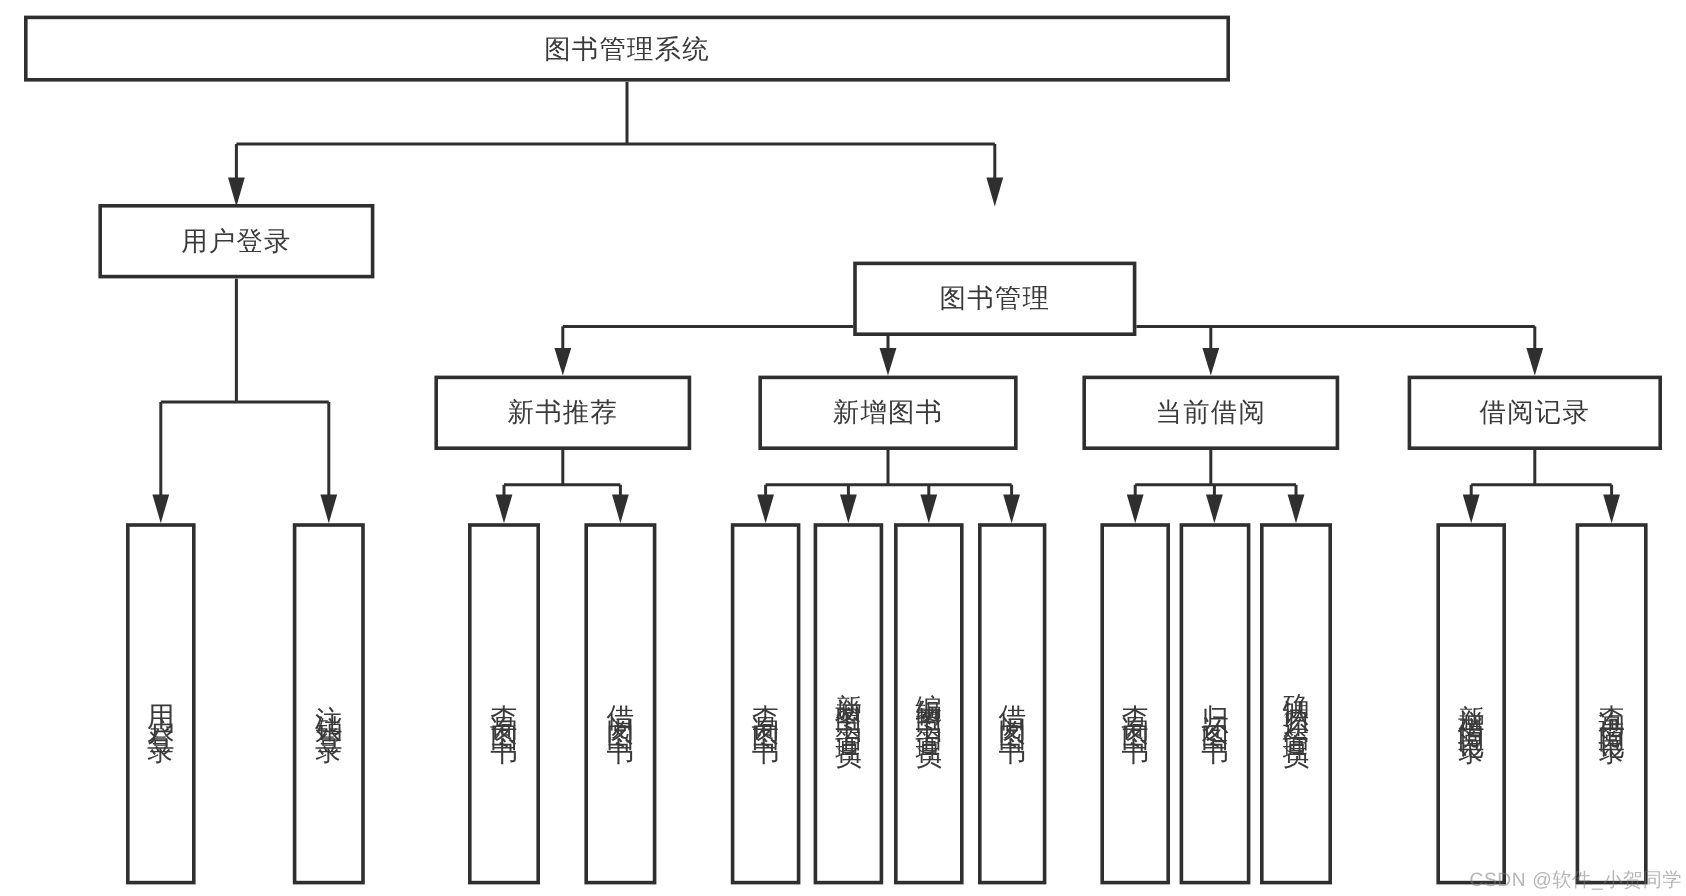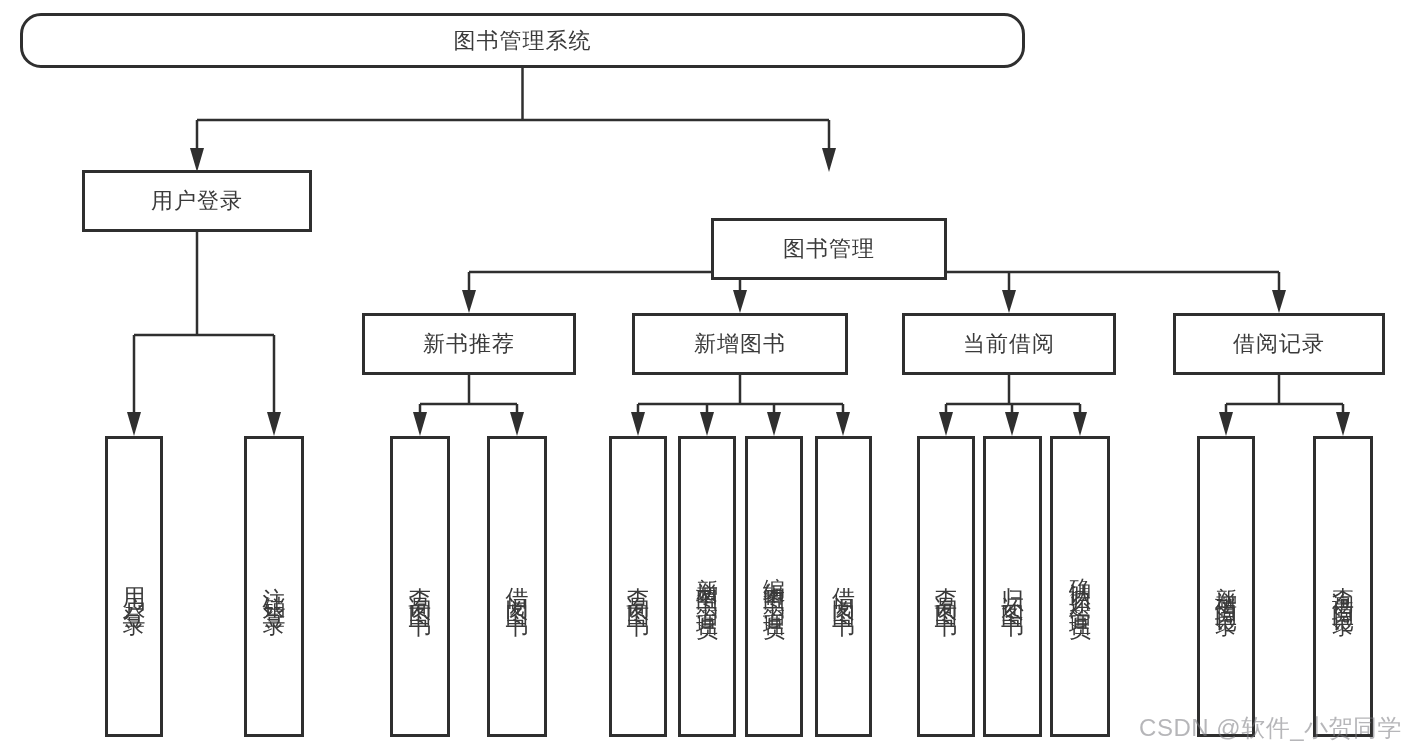--- a/index.html
+++ b/index.html
@@ -18,21 +18,21 @@
     background:#ffffff;
     display:flex;
     align-items:center;
     justify-content:center;
     color:#3a3a3a;
     font-size:22px;
     letter-spacing:1px;
     z-index:2;
   }
   
-  .root{left:20px;top:13px;width:1005px;height:55px;border-radius:21px;}
+  .root{left:20px;top:13px;width:1005px;height:55px;}
   
   .l2a{left:82px;top:170px;width:230px;height:62px;}
   .l2b{left:711px;top:170px;width:236px;height:62px;margin-top:48px;}
   
   .l3a{left:362px;top:313px;width:214px;height:62px;}
   .l3b{left:632px;top:313px;width:216px;height:62px;}
   .l3c{left:902px;top:313px;width:214px;height:62px;}
   .l3d{left:1173px;top:313px;width:212px;height:62px;}
   
   .leaf{top:436px;height:301px;font-size:23px;}
@@ -54,21 +54,21 @@
   .b4{left:815px;width:57px;}
   .c1{left:917px;width:58px;}
   .c2{left:983px;width:59px;}
   .c3{left:1050px;width:60px;}
   .r1{left:1197px;width:58px;}
   .r2{left:1313px;width:60px;}
   .watermark{
     position:absolute;
     right:3px;
     bottom:3px;
-    font-size:24px;
+    font-size:16px;
     color:rgba(122,122,128,0.55);
     z-index:3;
     letter-spacing:0.5px;
     white-space:nowrap;
   }
 </style>
 </head>
 <body>
 
 <div class="canvas">

